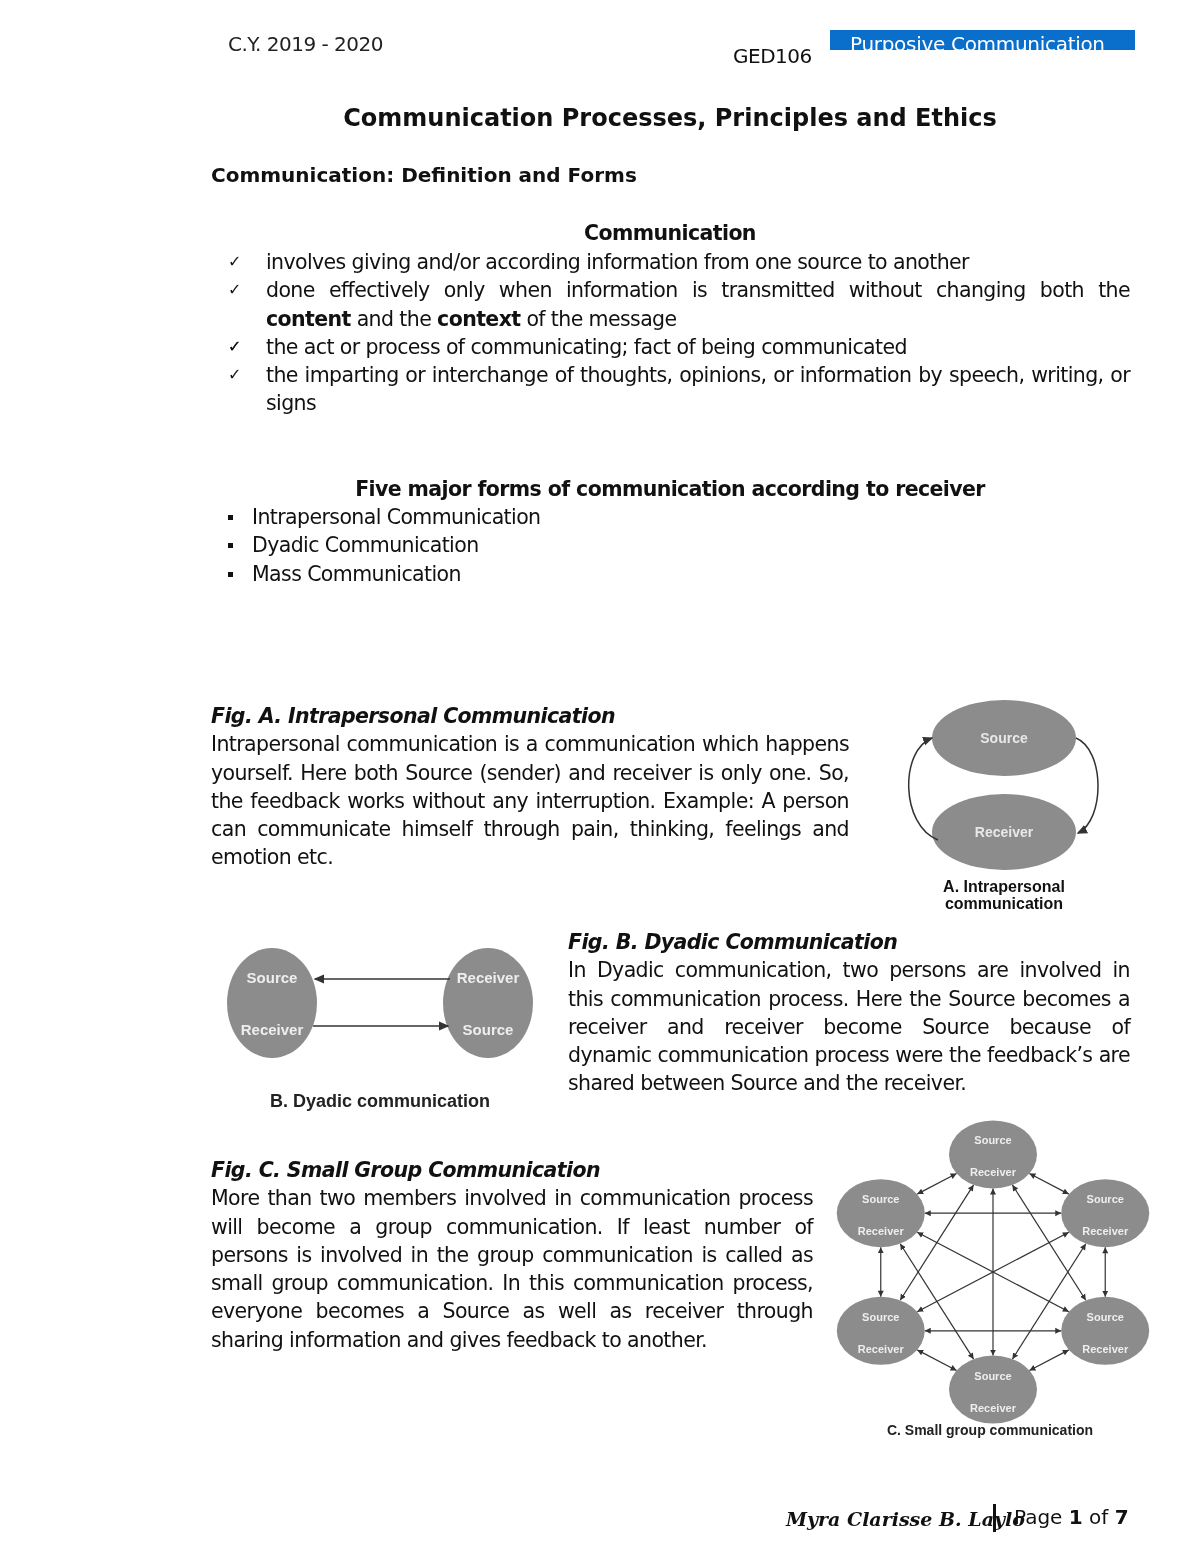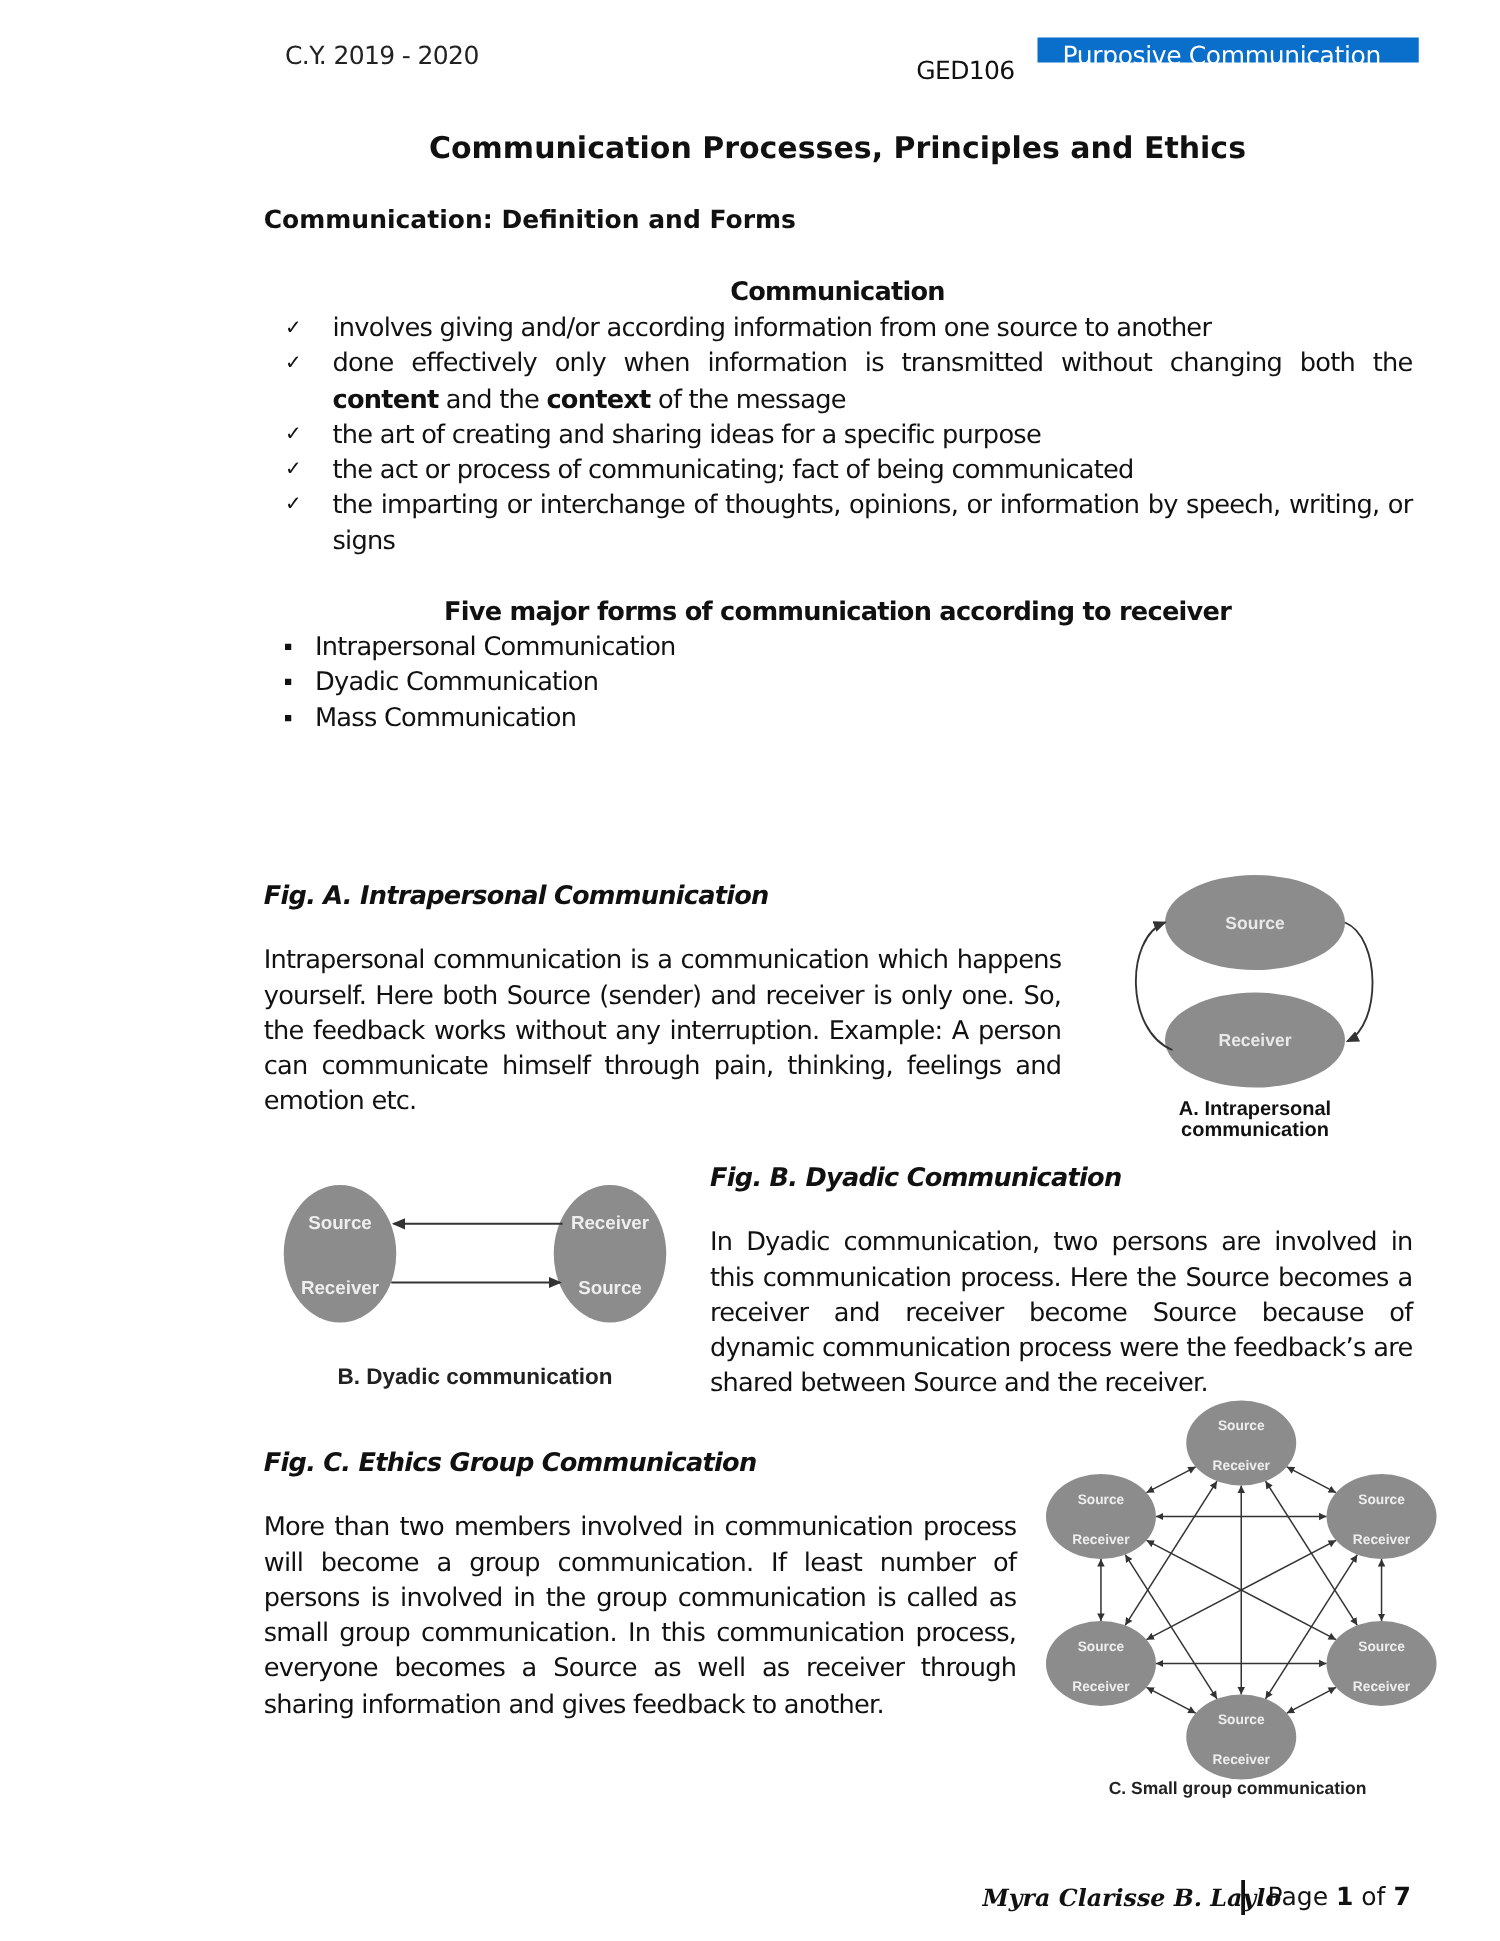--- a/index.html
+++ b/index.html
@@ -14,21 +14,21 @@
     .title { left: 0; width: 1340px; top: 104px; text-align: center; font-weight: bold; font-size: 24px; }
     .h2 { left: 211px; top: 163px; font-weight: bold; font-size: 20px; text-align: right; }
     .body-text { font-size: 20.5px; line-height: 28.3px; letter-spacing: -0.6px; }
     .center-h { left: 0; width: 1340px; text-align: center; font-weight: bold; }
     .checks { left: 228px; top: 248px; width: 902px; }
     .checks .item { position: relative; padding-left: 38px; text-align: justify; }
     .checks .mark { position: absolute; left: 0; top: 0; font-size: 16px; }
     .bullets { left: 228px; top: 503px; }
     .bullets .item { position: relative; padding-left: 24px; }
     .bullets .sq { position: absolute; left: 0; top: 12px; width: 5px; height: 5px; background: #111; }
-    .para { text-align: justify; margin-top: 23px; }
+    .para { text-align: justify; }
     .figtitle { font-weight: bold; font-style: italic; }
     svg text { font-family: "Liberation Sans", sans-serif; }
     .footer-sig { left: 786px; top: 1508px; font-family: "DejaVu Serif", serif; font-style: italic; font-weight: bold; font-size: 19px; }
     .footer-bar { left: 993px; top: 1504px; width: 3px; height: 28px; background: #111; }
     .footer-page { left: 1014px; top: 1505px; font-size: 20px; }
   </style>
 </head>
 <body>
 
 <div class="abs hdr-left">C.Y. 2019 - 2020</div>
@@ -46,21 +46,20 @@
   <div class="item">
     <span class="mark">✓</span>
     <span>involves giving and/or according information from one source to another</span>
   </div>
   <div class="item">
     <span class="mark">✓</span>
     <span>done effectively only when information is transmitted without changing both the </span><b>content</b><span> and the </span><b>context</b><span> of the message</span>
   </div>
   <div class="item">
     <span class="mark">✓</span>
-    <span>the art of creating and sharing ideas for a specific purpose</span>
   </div>
   <div class="item">
     <span class="mark">✓</span>
     <span>the act or process of communicating; fact of being communicated</span>
   </div>
   <div class="item">
     <span class="mark">✓</span>
     <span>the imparting or interchange of thoughts, opinions, or information by speech, writing, or signs</span>
   </div>
 </div>
@@ -108,21 +107,21 @@
   <text x="268" y="105" text-anchor="middle" fill="#eee" font-size="15" font-weight="bold">Source</text>
   <text x="160" y="177" text-anchor="middle" fill="#222" font-size="18" font-weight="bold">B. Dyadic communication</text>
 </svg>
 
 <div class="abs body-text" style="left:568px; top:928px; width:562px;">
   <div class="figtitle">Fig. B. Dyadic Communication</div>
   <div class="para">In Dyadic communication, two persons are involved in this communication process. Here the Source becomes a receiver and receiver become Source because of dynamic communication process were the feedback’s are shared between Source and the receiver.</div>
 </div>
 
 <div class="abs body-text" style="left:211px; top:1156px; width:602px;">
-  <div class="figtitle">Fig. C. Ethics Group Communication</div>
+  <div class="figtitle">Fig. C. Small Group Communication</div>
   <div class="para">More than two members involved in communication process will become a group communication. If least number of persons is involved in the group communication is called as small group communication. In this communication process, everyone becomes a Source as well as receiver through sharing information and gives feedback to another.</div>
 </div>
 
 <svg class="abs" style="left:830px; top:1115px;" width="330" height="330">
   <defs>
     <marker id="arrC" markerWidth="6" markerHeight="6" refX="5" refY="3" orient="auto">
       <path d="M0,0.5 L5,3 L0,5.5 Z" fill="#333"></path>
     </marker>
     <marker id="arrCs" markerWidth="6" markerHeight="6" refX="0" refY="3" orient="auto">
       <path d="M5,0.5 L0,3 L5,5.5 Z" fill="#333"></path>

